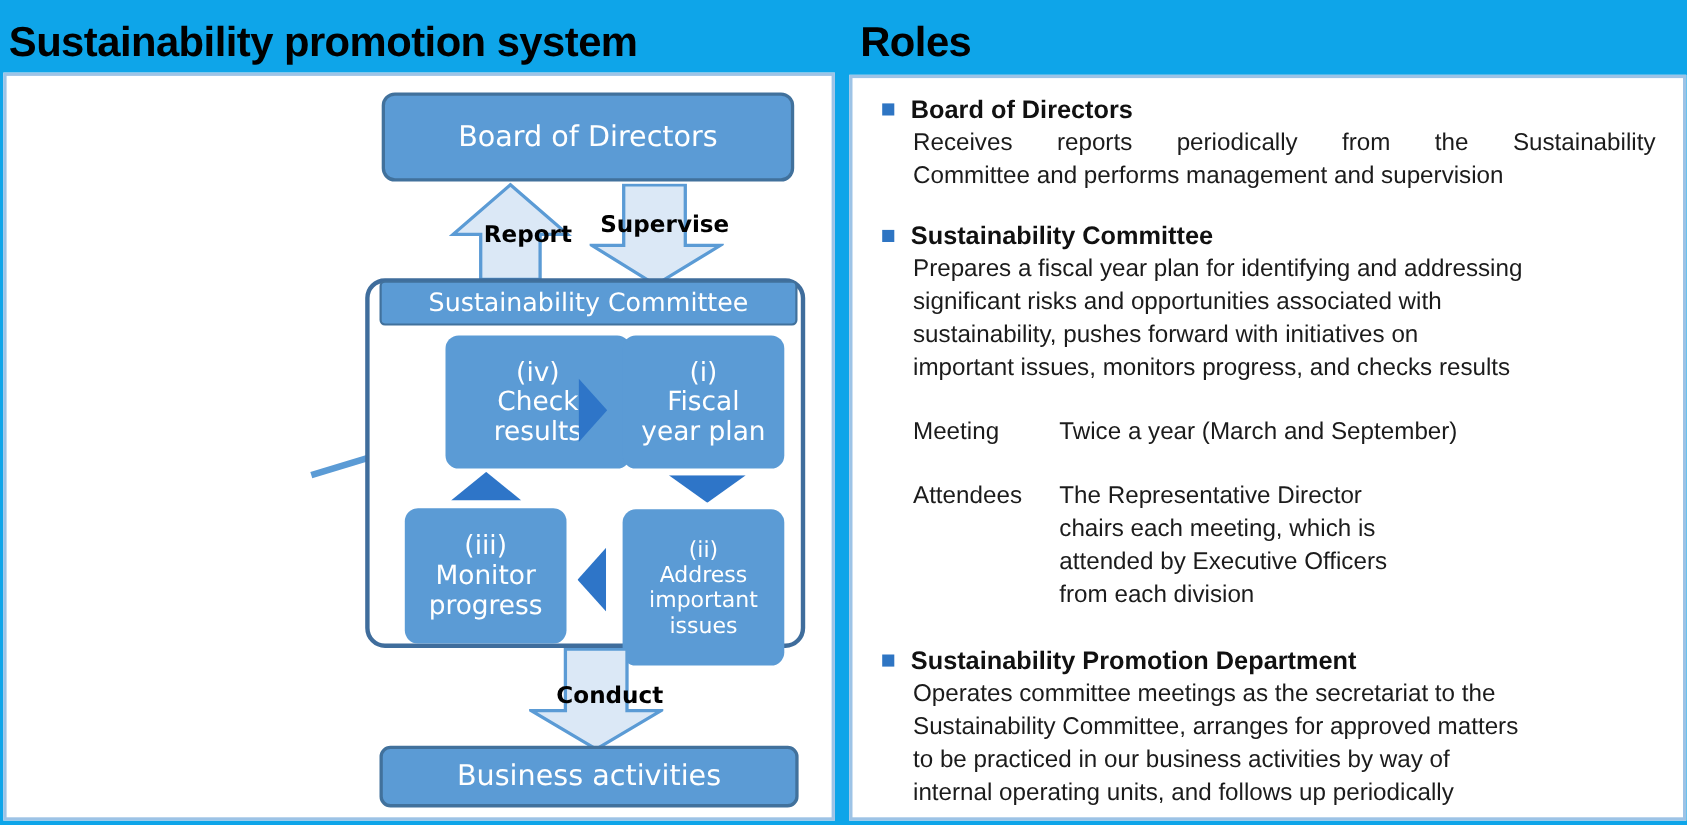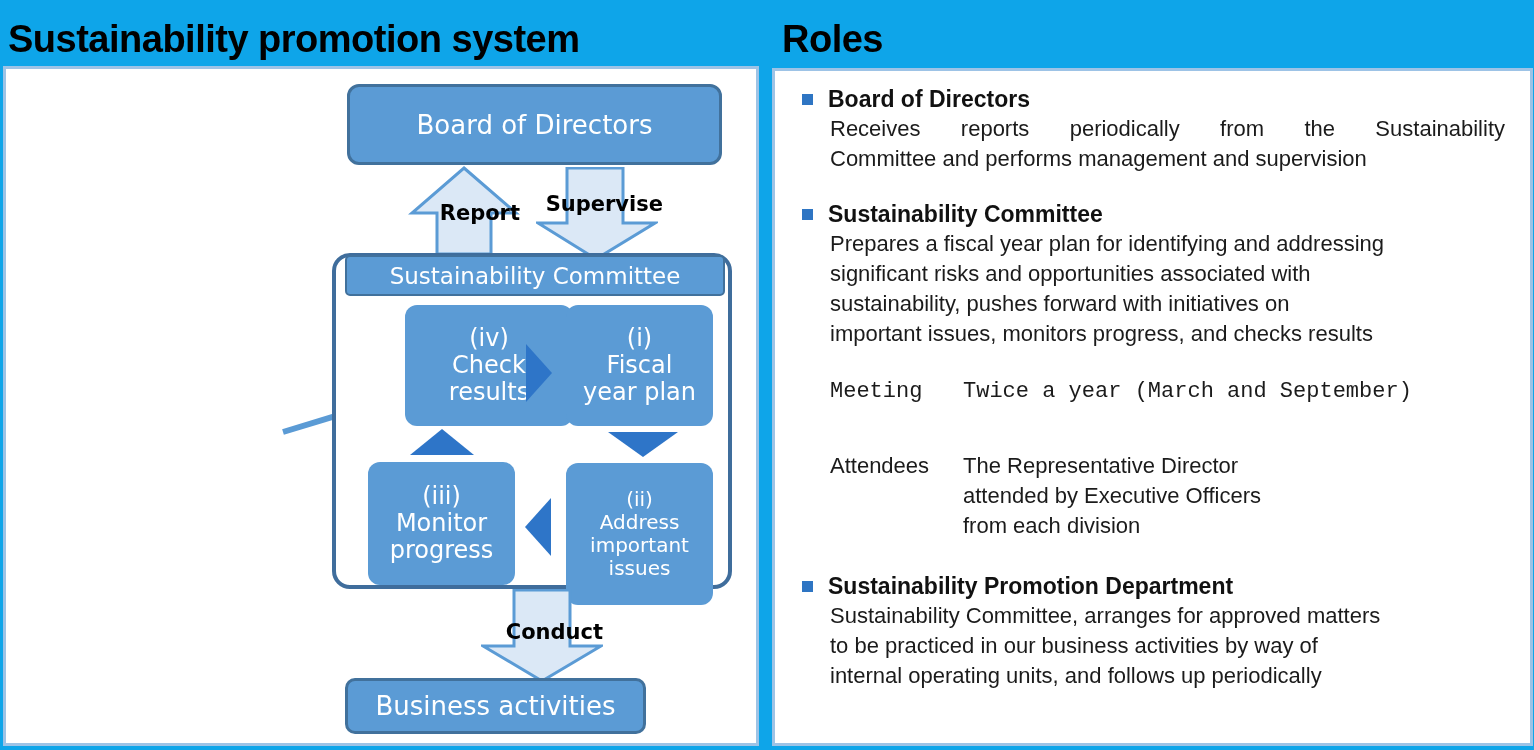--- a/index.html
+++ b/index.html
@@ -17,21 +17,21 @@
   .left-panel{left:3px;top:66px;width:756px;height:680px;}
   .right-panel{left:772px;top:68px;width:761px;height:678px;padding:13px 22px 0 27px;}
 
   
   .dbox{
     position:absolute;box-sizing:border-box;background:#5b9bd5;border:3px solid #41719c;
     color:#fff;display:flex;align-items:center;justify-content:center;text-align:center;
     font-family:"DejaVu Sans",sans-serif;
   }
   .board-box{left:347px;top:84px;width:375px;height:81px;border-radius:12px;font-size:26px;}
-  .business-box{left:345px;top:678px;width:301px;height:56px;border-radius:10px;font-size:26px;}
+  .business-box{left:345px;top:678px;width:381px;height:56px;border-radius:10px;font-size:26px;}
   .committee-container{
     position:absolute;left:332px;top:253px;width:400px;height:336px;box-sizing:border-box;
     background:#fff;border:4px solid #3f6d9c;border-radius:18px;
   }
   .committee-header{left:345px;top:255px;width:380px;height:41px;border-radius:5px;border-width:2px;font-size:23px;}
   .cycle-box{border:none;border-radius:12px;font-size:24px;line-height:1.13;}
   .cycle-check{left:370px;top:305px;width:168px;height:121px;margin-left:35px;}
   .cycle-plan{left:566px;top:305px;width:147px;height:121px;}
   .cycle-monitor{left:368px;top:462px;width:147px;height:123px;}
   .cycle-address{left:566px;top:463px;width:147px;height:142px;font-size:20px;line-height:1.16;}
@@ -54,21 +54,21 @@
   .bullet{width:11px;height:11px;background:#2e75c3;flex:none;}
   .role-heading{font-weight:bold;font-size:23px;color:#111;white-space:nowrap;}
   .role-para{margin-left:28px;font-size:22px;line-height:30px;color:#1b1b1b;width:675px;}
   .role-para div{white-space:nowrap;}
   .p-justify-first div:not(:last-child){text-align-last:justify;white-space:normal;text-align:right;}
   .sec-board{margin-bottom:25px;}
   .sec-committee .role-para{margin-bottom:28px;}
   .detail-row{display:flex;margin-left:28px;font-size:22px;line-height:30px;color:#1b1b1b;}
   .detail-label{width:133px;flex:none;}
   .detail-value div{white-space:nowrap;}
-  .detail-meeting{margin-bottom:44px;font-family:Liberation Mono, monospace;}
+  .detail-meeting{margin-bottom:28px;}
   .detail-attendees{margin-bottom:30px;}
 </style>
 </head>
 <body>
 
 <div class="stage">
 
   <h1 class="title left-title">Sustainability promotion system</h1>
   <h1 class="title roles-title">Roles</h1>
 
@@ -170,32 +170,34 @@
       <div class="detail-row detail-meeting">
         <div class="detail-label">Meeting</div>
         <div class="detail-value">
             <div>Twice a year (March and September)</div>
           </div>
       </div>
       <div class="detail-row detail-attendees">
         <div class="detail-label">Attendees</div>
         <div class="detail-value">
             <div>The Representative Director</div>
+            <div>chairs each meeting, which is</div>
             <div>attended by Executive Officers</div>
             <div>from each division</div>
           </div>
       </div>
     </div>
 
     <div class="role-section sec-dept">
       <div class="role-heading-row">
         <span class="bullet"></span>
         <span class="role-heading">Sustainability Promotion Department</span>
       </div>
       <div class="role-para">
+          <div>Operates committee meetings as the secretariat to the</div>
           <div>Sustainability Committee, arranges for approved matters</div>
           <div>to be practiced in our business activities by way of</div>
           <div>internal operating units, and follows up periodically</div>
         </div>
     </div>
 
   </div>
 </div>
 
 </body></html>

